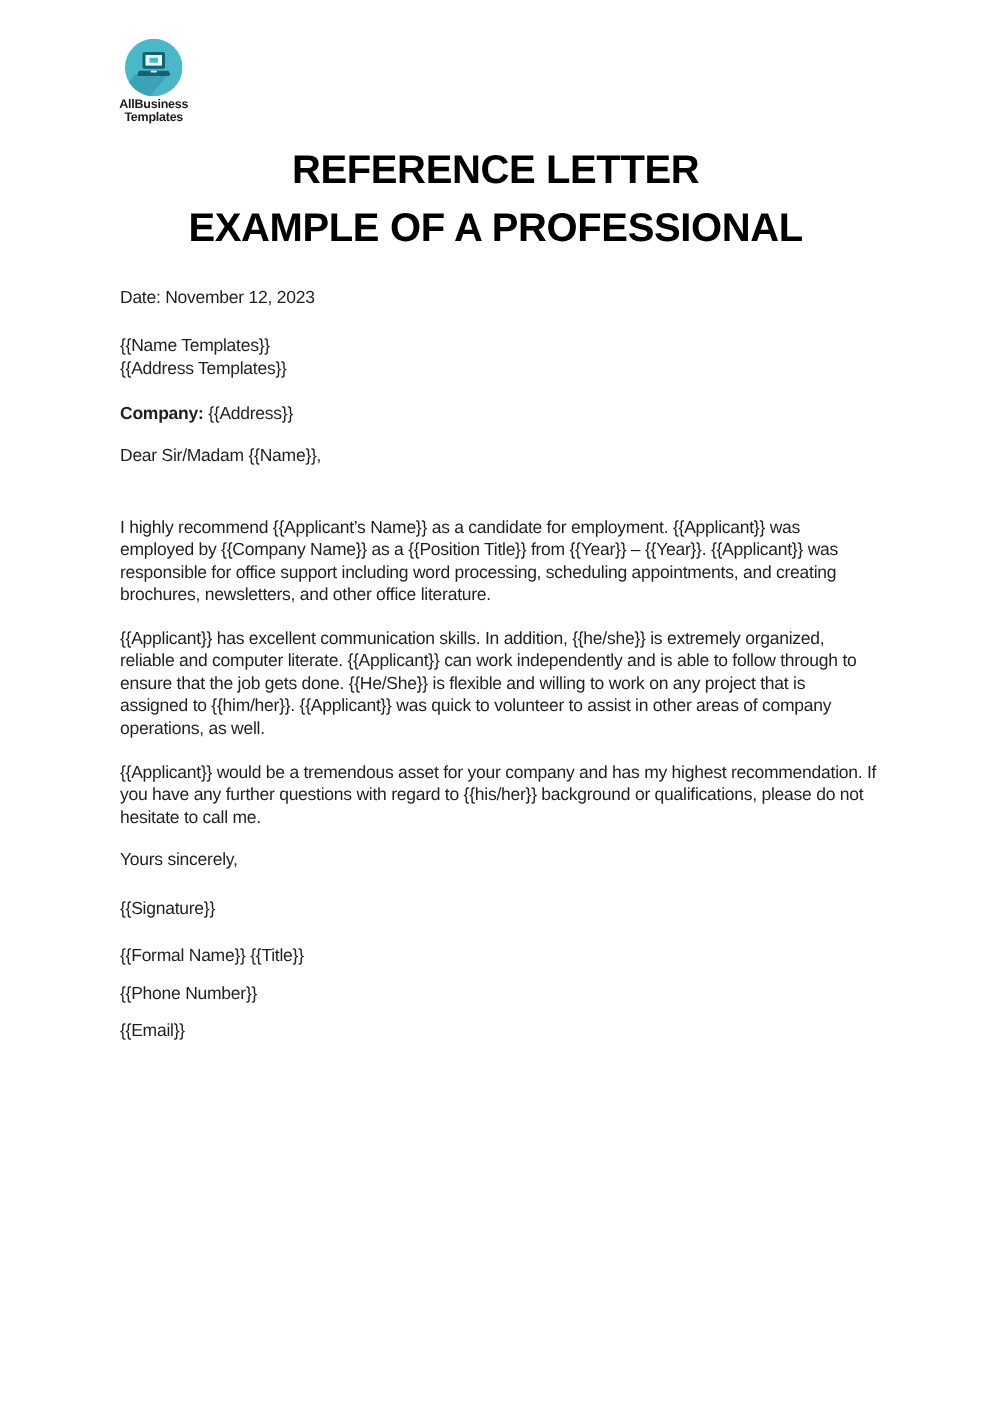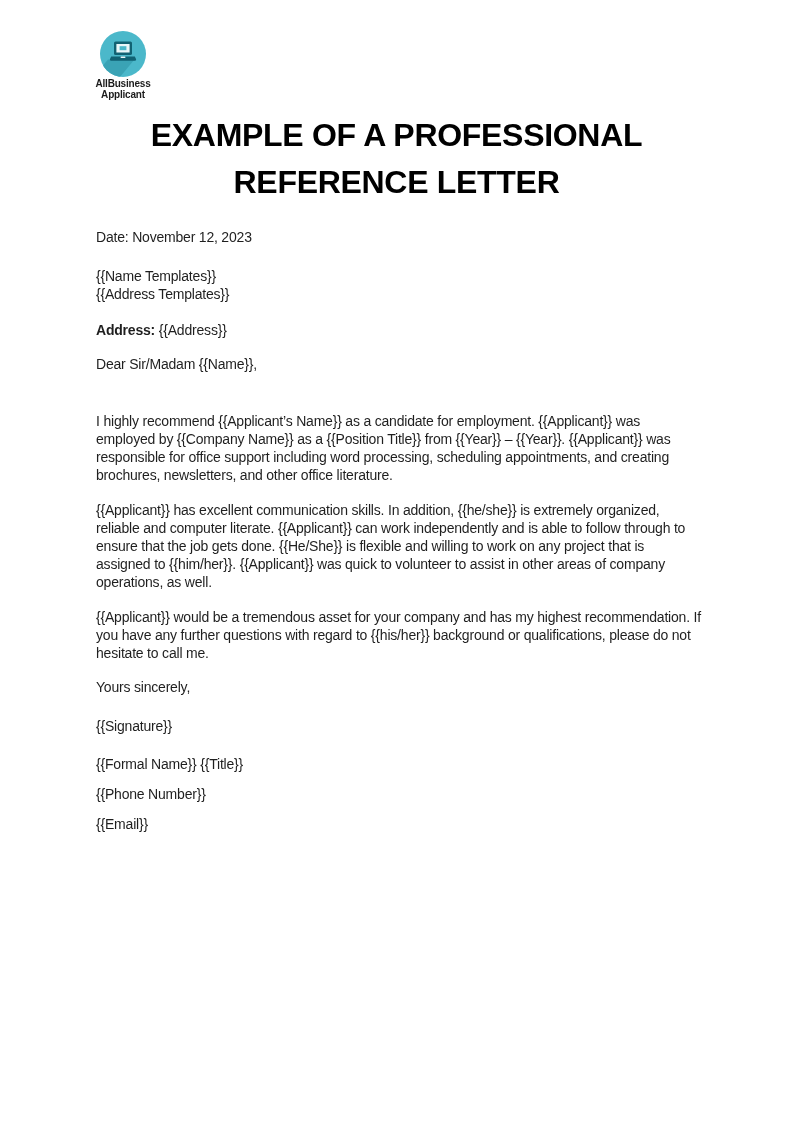--- a/index.html
+++ b/index.html
@@ -87,36 +87,36 @@
         <polygon points="8,28.5 34.5,28.5 15,52 -12,52" fill="#3aa3b5"></polygon>
       </g>
       <rect x="14" y="10.5" width="18" height="13.5" rx="1.6" fill="#116273"></rect>
       <rect x="16.4" y="13" width="13.2" height="8.5" fill="#e9f7f9"></rect>
       <rect x="19.6" y="15.2" width="6.8" height="4" fill="#4bb8ca"></rect>
       <path d="M11.2 25.5 h23.6 l1.2 2.6 a1.2 1.2 0 0 1 -1.1 1.7 h-23.8 a1.2 1.2 0 0 1 -1.1 -1.7 z" fill="#116273"></path>
       <rect x="20.5" y="25.5" width="5" height="1.4" rx="0.7" fill="#e9f7f9"></rect>
     </svg>
     <div class="logo-text">
       <span>AllBusiness</span>
-      <span>Applicant</span>
+      <span>Templates</span>
     </div>
   </div>
 
   <h1 class="title">
+    <span>REFERENCE LETTER</span>
     <span>EXAMPLE OF A PROFESSIONAL</span>
-    <span>REFERENCE LETTER</span>
   </h1>
 
   <div class="letter">
     <div class="block-date">Date: November 12, 2023</div>
 
     <div class="block-recipient"><span>{{Name Templates}}</span>
 <span>{{Address Templates}}</span></div>
 
-    <div class="block-subject"><span class="bold">Address:</span><span> {{Address}}</span></div>
+    <div class="block-subject"><span class="bold">Company:</span><span> {{Address}}</span></div>
 
     <div class="block-salutation">Dear Sir/Madam {{Name}},</div>
 
     <div class="block-p1">I highly recommend {{Applicant’s Name}} as a candidate for employment. {{Applicant}} was
 employed by {{Company Name}} as a {{Position Title}} from {{Year}} – {{Year}}. {{Applicant}} was
 responsible for office support including word processing, scheduling appointments, and creating
 brochures, newsletters, and other office literature.</div>
 
     <div class="block-p2">{{Applicant}} has excellent communication skills. In addition, {{he/she}} is extremely organized,
 reliable and computer literate. {{Applicant}} can work independently and is able to follow through to

